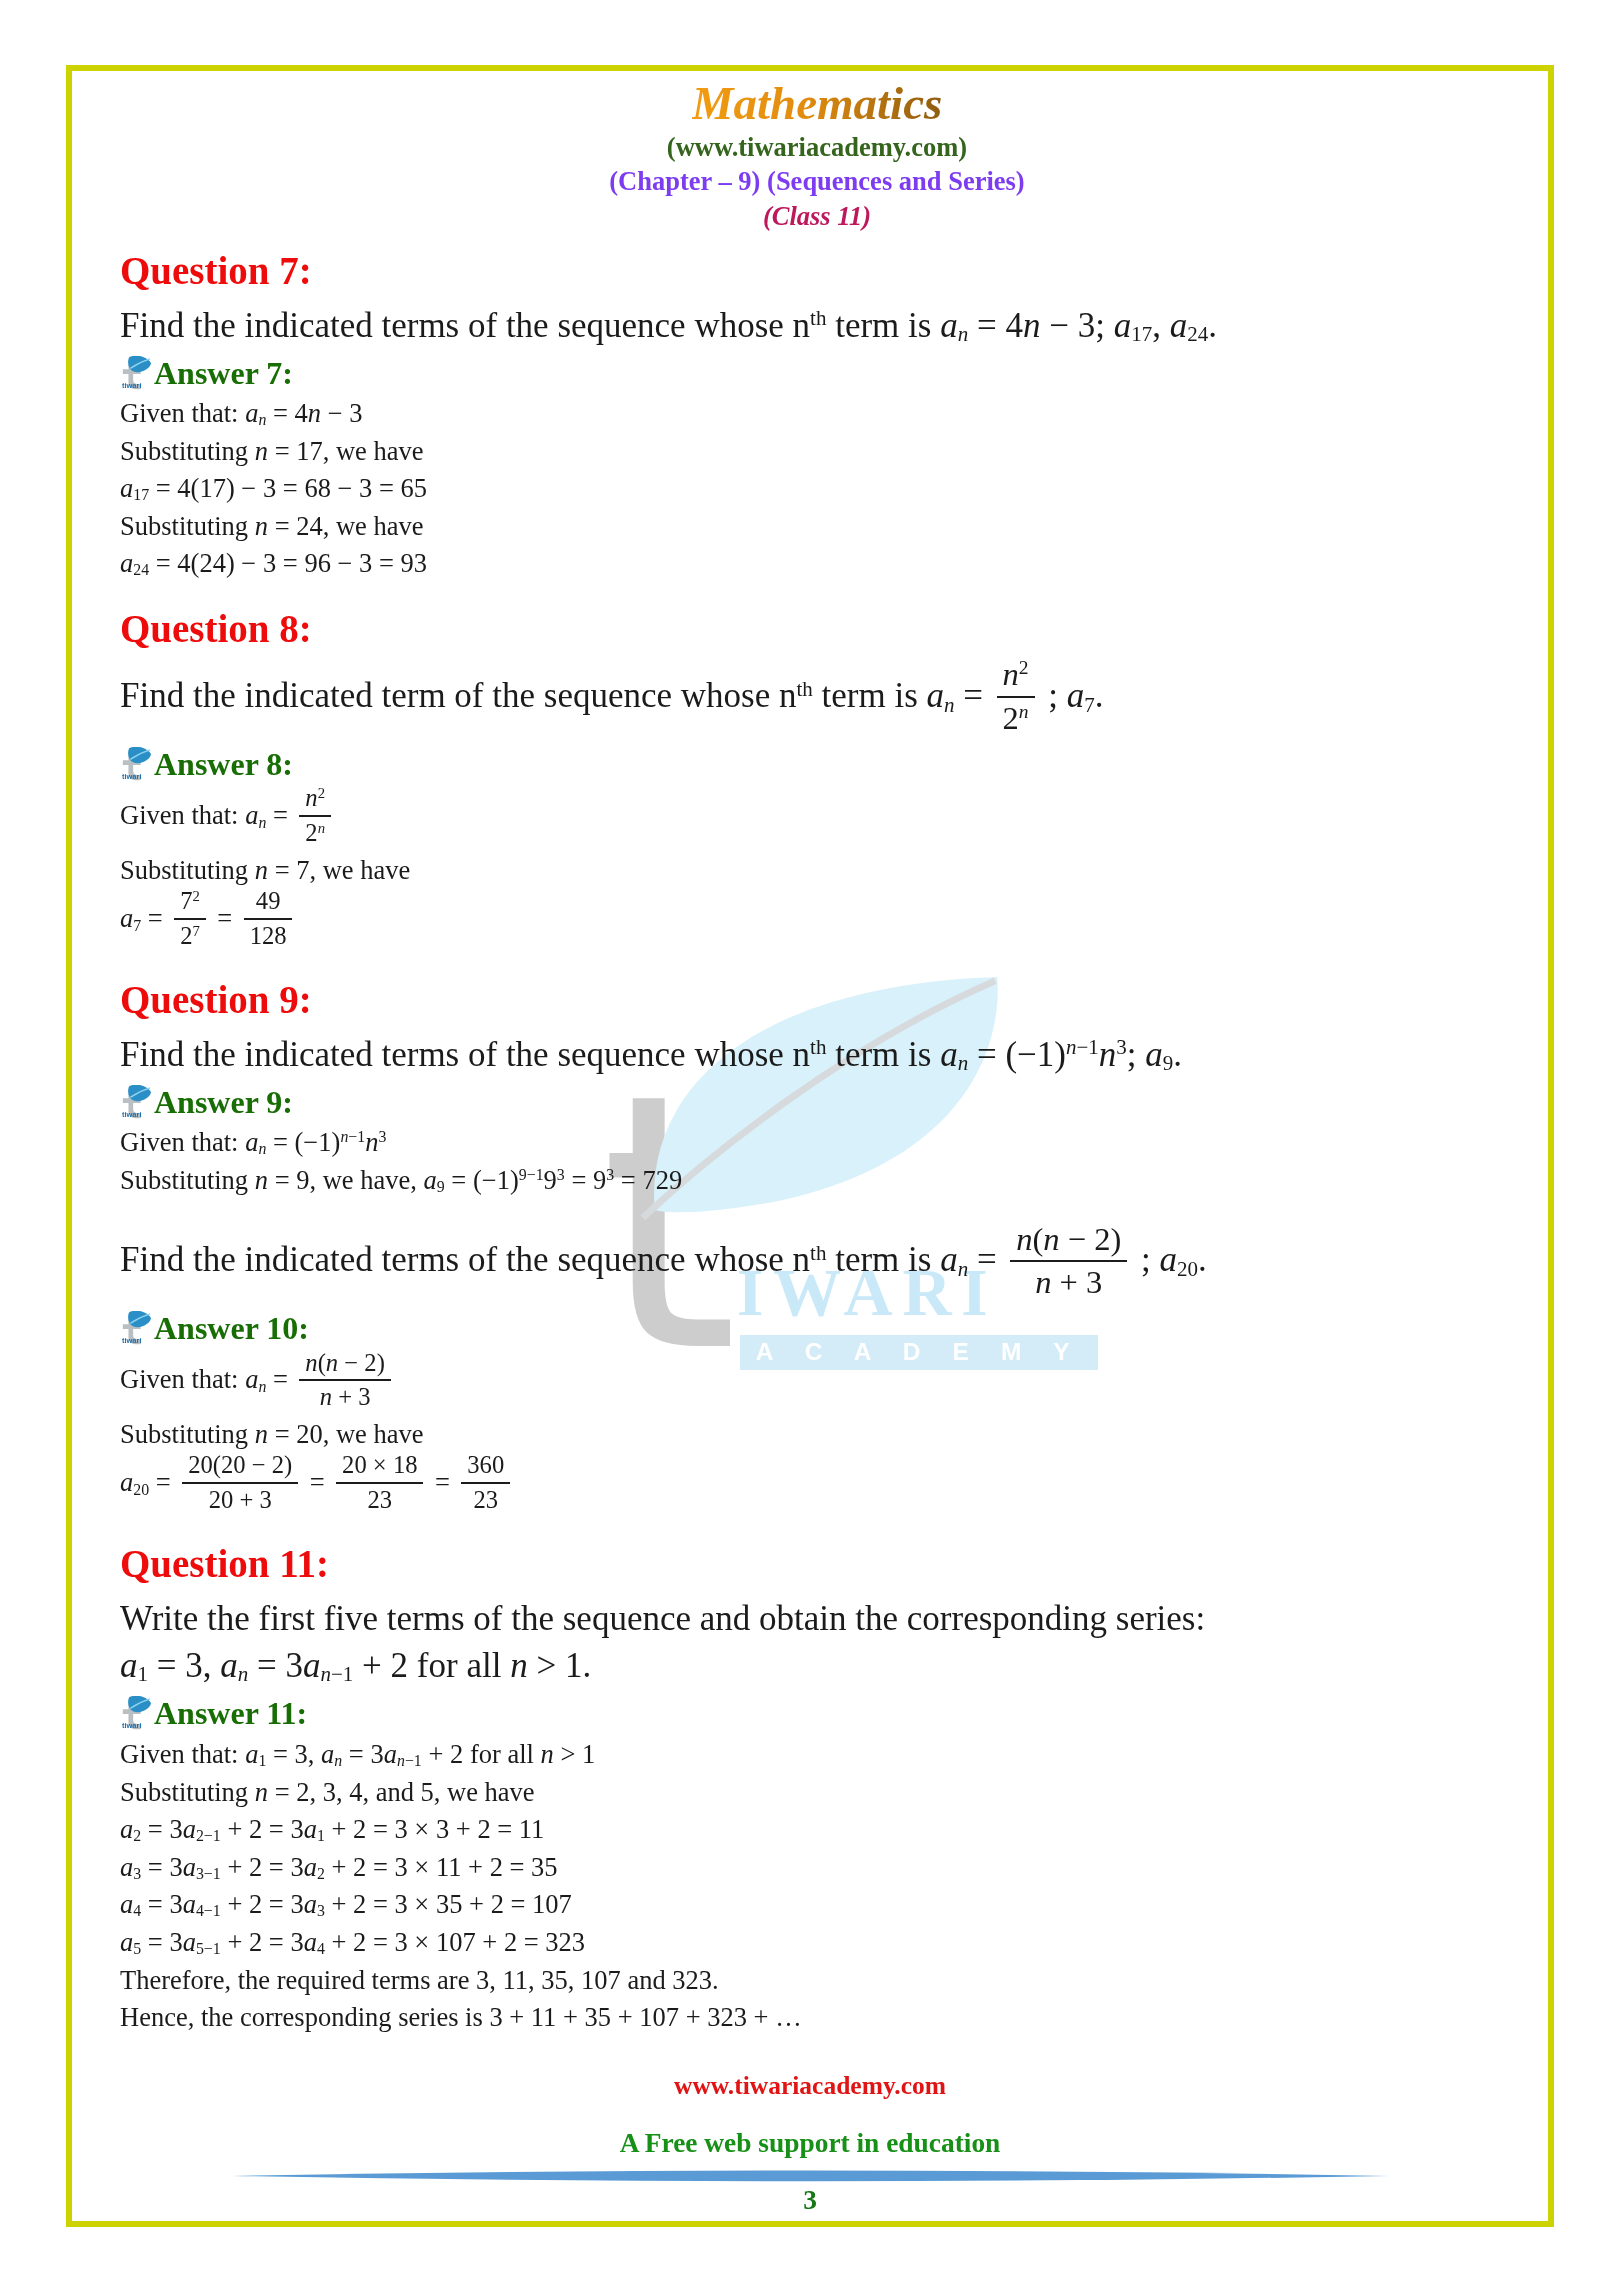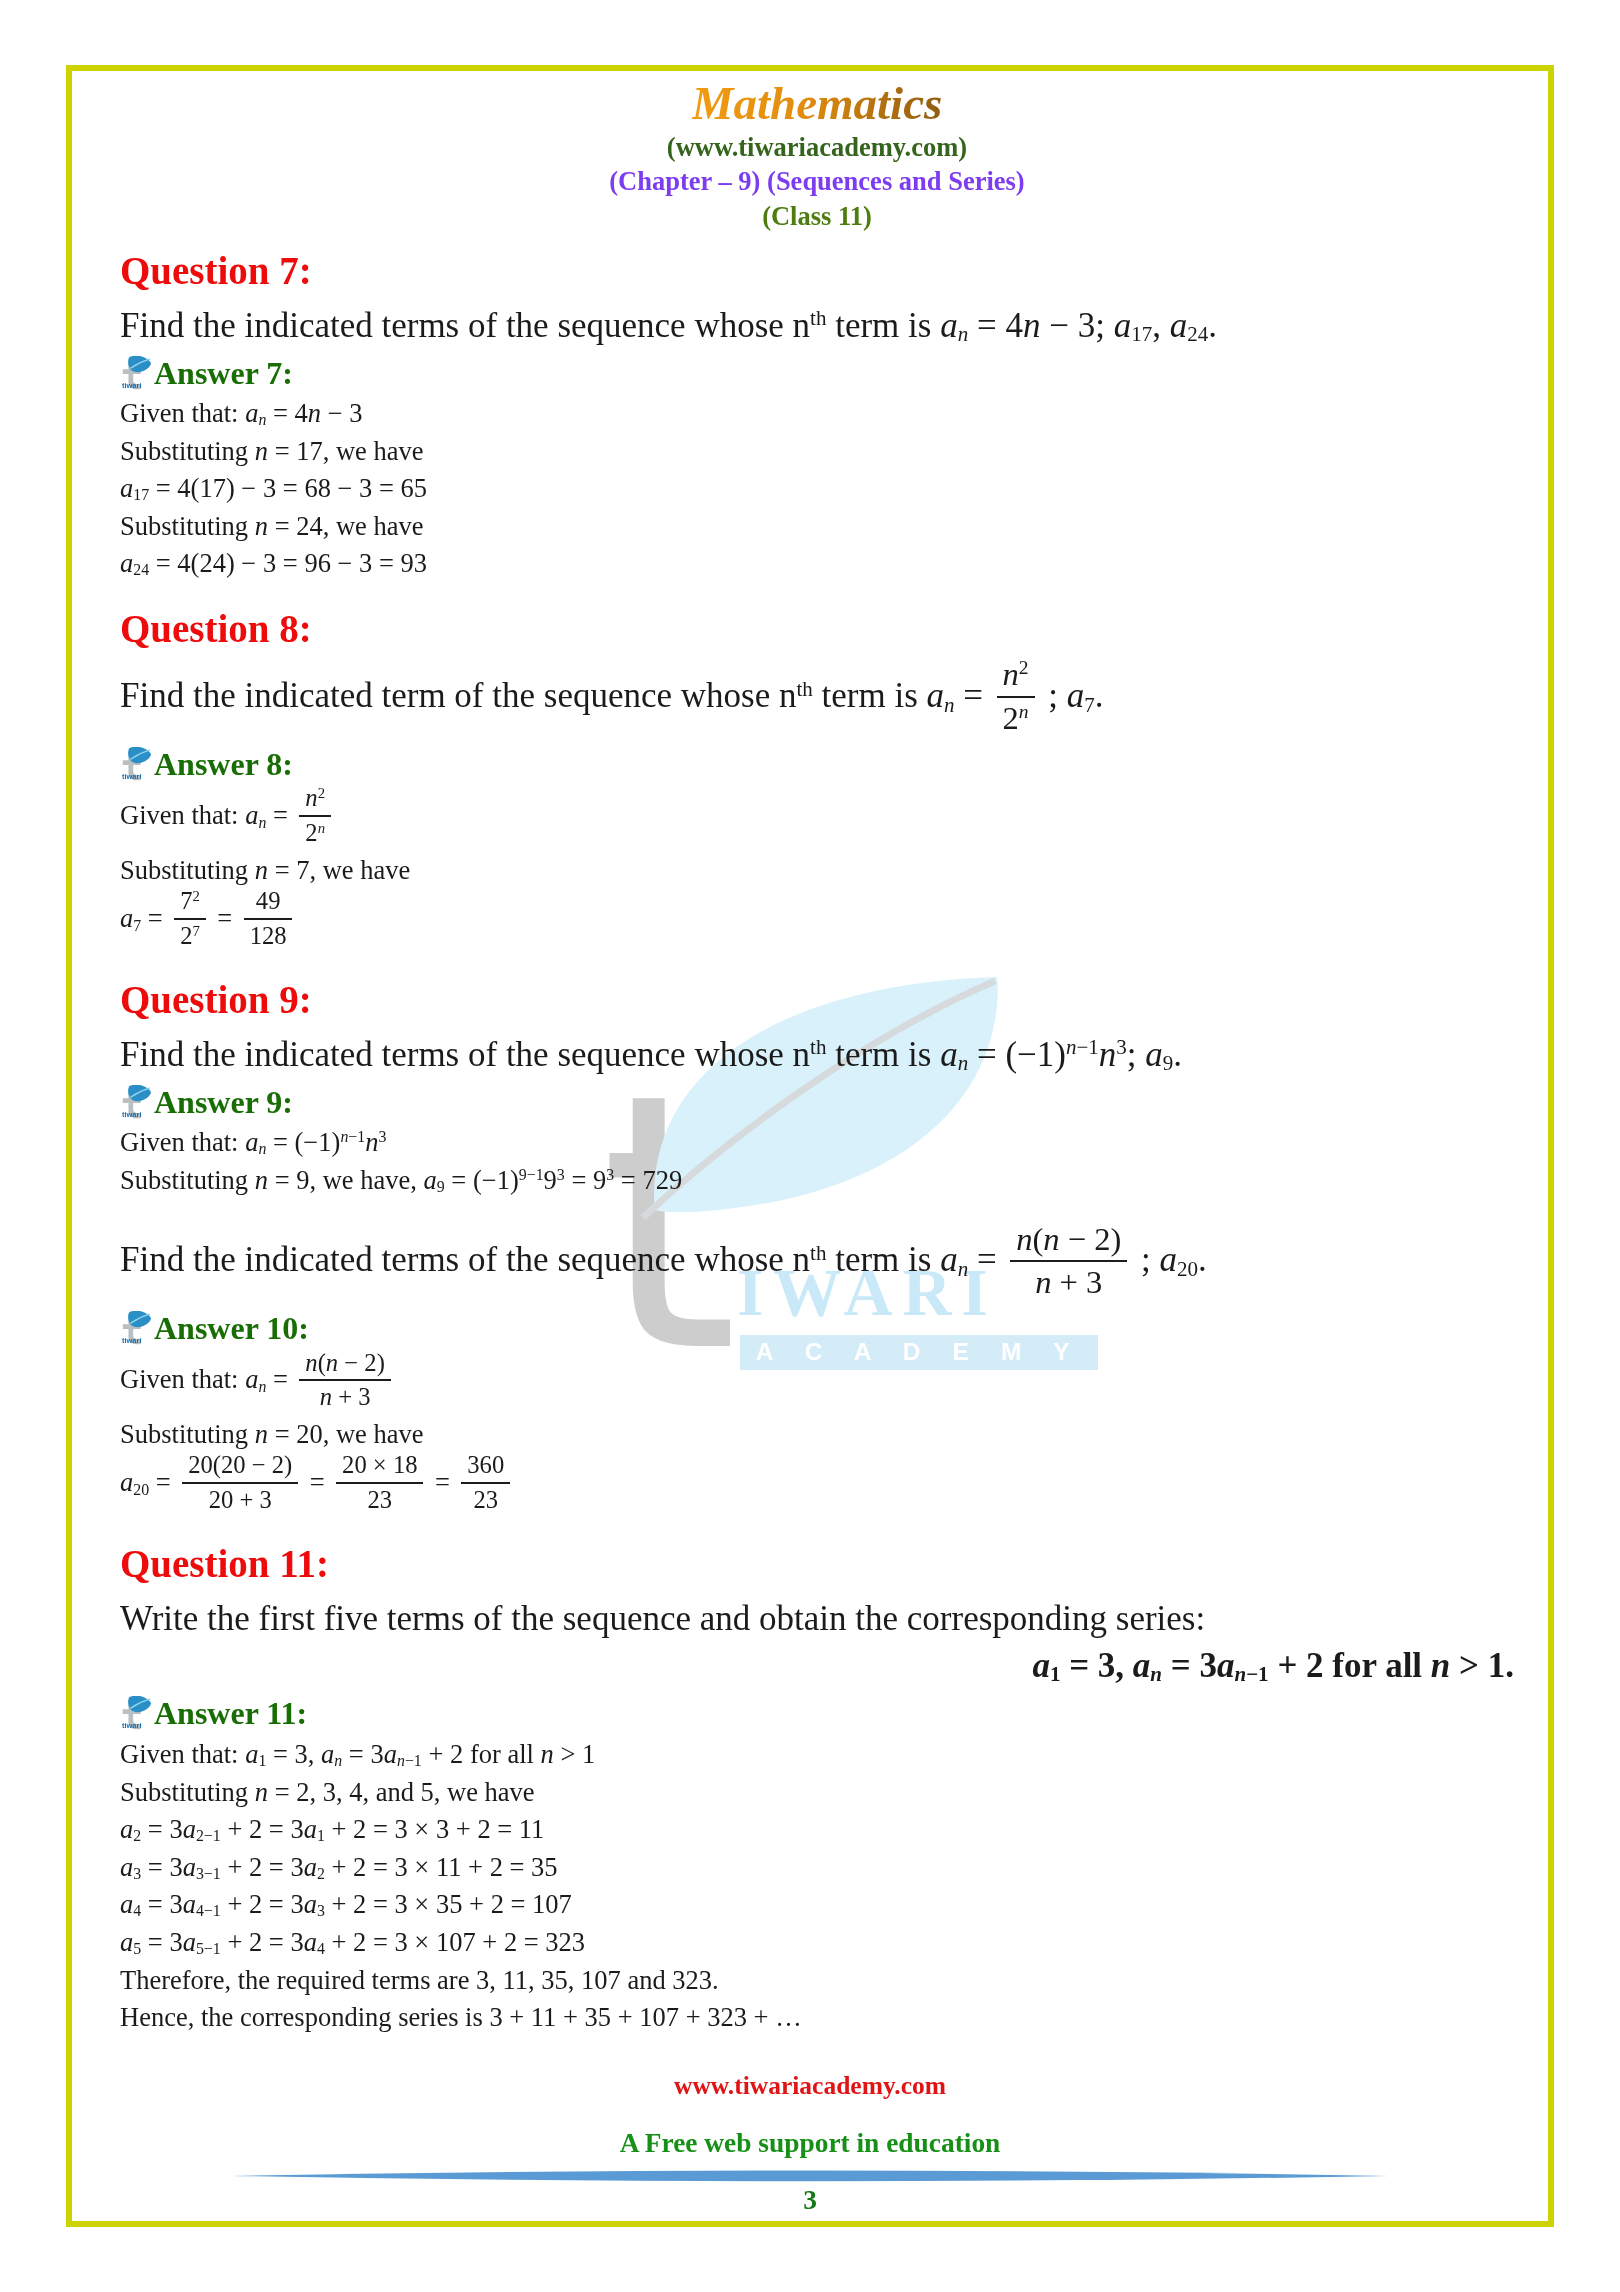--- a/index.html
+++ b/index.html
@@ -20,27 +20,27 @@
 
   
   .content{position:absolute;left:120px;right:106px;top:76px;z-index:2;}
   .doc-header{text-align:center;}
   .doc-title{display:inline-block;font-size:47px;font-weight:bold;font-style:italic;line-height:1.15;
              background:linear-gradient(90deg,#f29c12 0%,#e18c0e 45%,#8f5c10 100%);
              -webkit-background-clip:text;background-clip:text;color:transparent;
              -webkit-text-fill-color:transparent;}
   .hdr-site{font-size:26.5px;font-weight:bold;color:#35641d;line-height:1.3;}
   .hdr-chapter{font-size:26.5px;font-weight:bold;color:#7d3cf0;line-height:1.3;}
-  .hdr-class{font-size:26.5px;font-weight:bold;color:#4d7c0f;line-height:1.3;}
+  .hdr-class{font-size:26.5px;font-weight:bold;color:#be185d;line-height:1.3;font-style:italic;}
 
   .question{margin-top:25.5px;}
   .question.first{margin-top:15.7px;}
   .q-heading{font-size:39px;font-weight:bold;color:#ee0b0b;margin:0 0 7.8px;line-height:1.15;}
   .q-text{font-size:35px;margin:0;line-height:1.35;}
-  .center-formula{text-align:right;font-weight:bold;}
+  .center-formula{text-align:left;}
   .a-heading{font-size:32px;font-weight:bold;color:#186e04;margin:4.9px 0 3.9px;line-height:1.2;}
   .a-heading .logo{display:inline-block;vertical-align:-5.9px;margin-right:2px;}
   .a-line{font-size:26.5px;margin:2.9px 0;line-height:1.3;}
 
   .v{font-style:italic;}
   sub{font-size:0.6em;vertical-align:-0.2em;letter-spacing:0;}
   sup{font-size:0.6em;vertical-align:0.55em;}
   .frac{display:inline-block;vertical-align:middle;text-align:center;margin:0 4.9px;
         font-size:0.93em;line-height:1.15;position:relative;top:-2.9px;}
   .frac .num{display:block;padding:0 5.9px 2px;border-bottom:2.5px solid #1c1c1c;}

